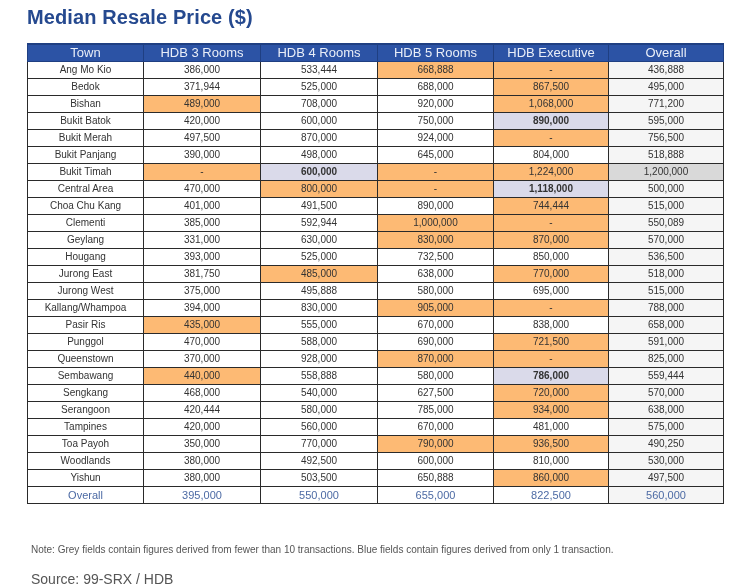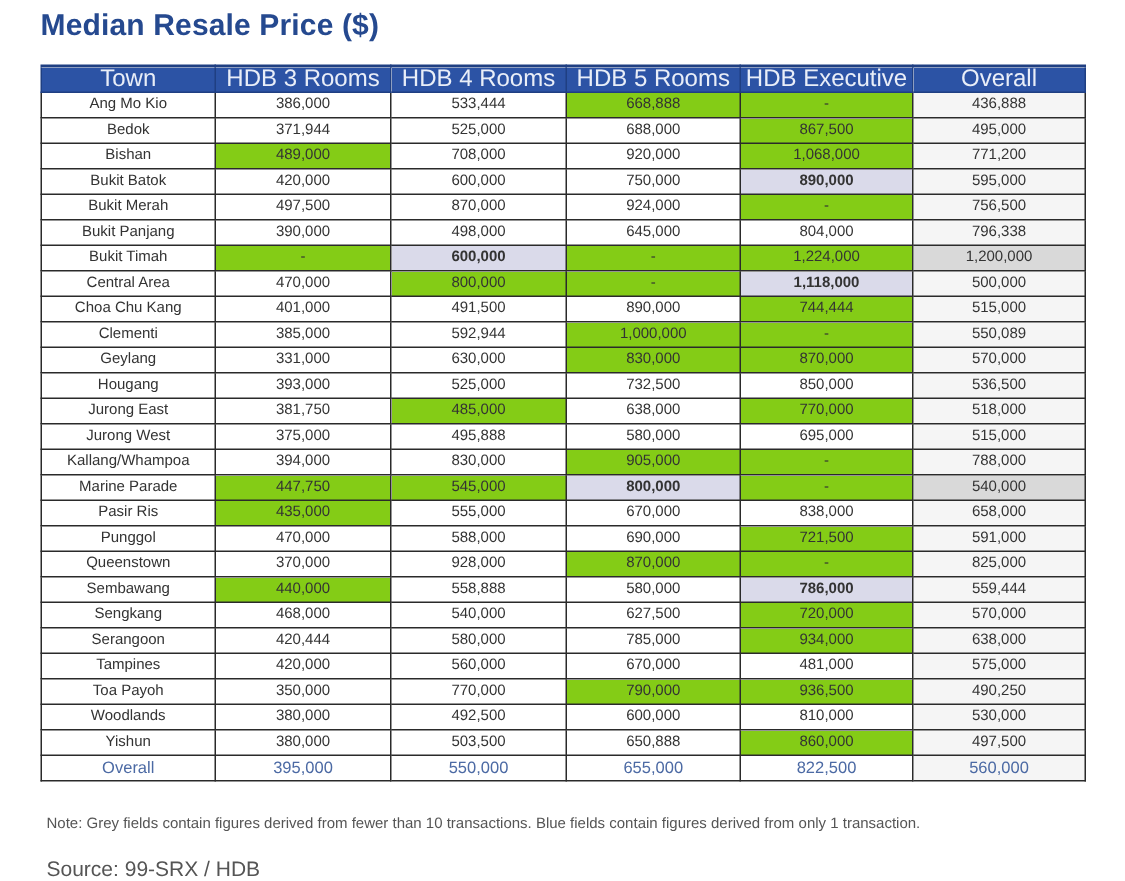--- a/index.html
+++ b/index.html
@@ -26,27 +26,27 @@
       height: 16px;
       padding: 0;
       line-height: 16px;
       white-space: nowrap;
       overflow: hidden;
     }
     table.prices thead th {
       background: #2c53a5;
       color: #e9eef8;
       font-weight: normal;
-      font-size: 16px;
+      font-size: 13px;
       border-color: #1f3f82;
       height: 16px;
       margin-top: 45px;
     }
     table.prices thead tr { border-top: 2px solid #1f3f82; }
-    td.g { background: #84cc16; }
+    td.g { background: #fdba74; }
     td.b { background: #dadaea; font-weight: bold; }
     td.o { background: #f5f5f5; }
     td.d { background: #d9d9d9; }
     tr.overall td { color: #4c6aa4; font-size: 11px; }
     .note {
       position: absolute; left: 31px; top: 544px;
       font-size: 10px; color: #555555;
     }
     .source {
       position: absolute; left: 31px; top: 571px;
@@ -123,21 +123,21 @@
         <td>924,000</td>
         <td class="g">-</td>
         <td class="o">756,500</td>
       </tr>
       <tr>
         <td>Bukit Panjang</td>
         <td>390,000</td>
         <td>498,000</td>
         <td>645,000</td>
         <td>804,000</td>
-        <td class="o">796,338</td>
+        <td class="o">518,888</td>
       </tr>
       <tr>
         <td>Bukit Timah</td>
         <td class="g">-</td>
         <td class="b">600,000</td>
         <td class="g">-</td>
         <td class="g">1,224,000</td>
         <td class="d">1,200,000</td>
       </tr>
       <tr>
@@ -196,28 +196,20 @@
         <td>695,000</td>
         <td class="o">515,000</td>
       </tr>
       <tr>
         <td>Kallang/Whampoa</td>
         <td>394,000</td>
         <td>830,000</td>
         <td class="g">905,000</td>
         <td class="g">-</td>
         <td class="o">788,000</td>
-      </tr>
-      <tr>
-        <td>Marine Parade</td>
-        <td class="g">447,750</td>
-        <td class="g">545,000</td>
-        <td class="b">800,000</td>
-        <td class="g">-</td>
-        <td class="d">540,000</td>
       </tr>
       <tr>
         <td>Pasir Ris</td>
         <td class="g">435,000</td>
         <td>555,000</td>
         <td>670,000</td>
         <td>838,000</td>
         <td class="o">658,000</td>
       </tr>
       <tr>

